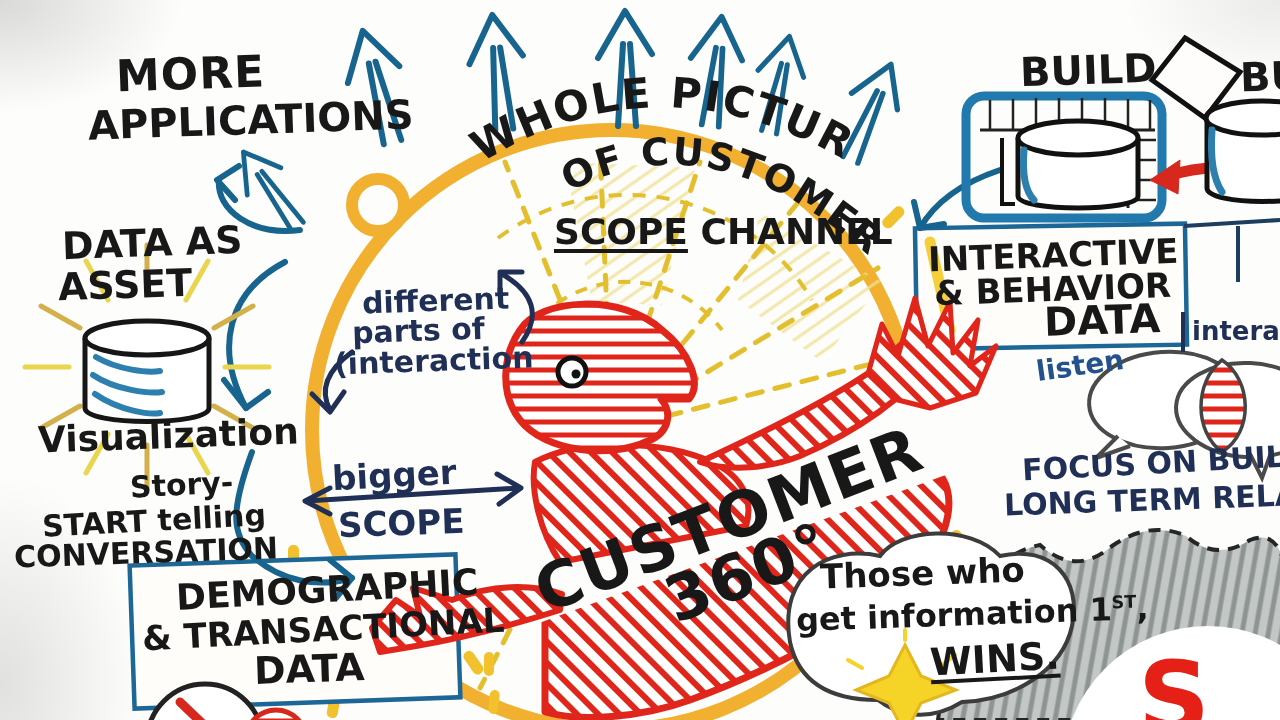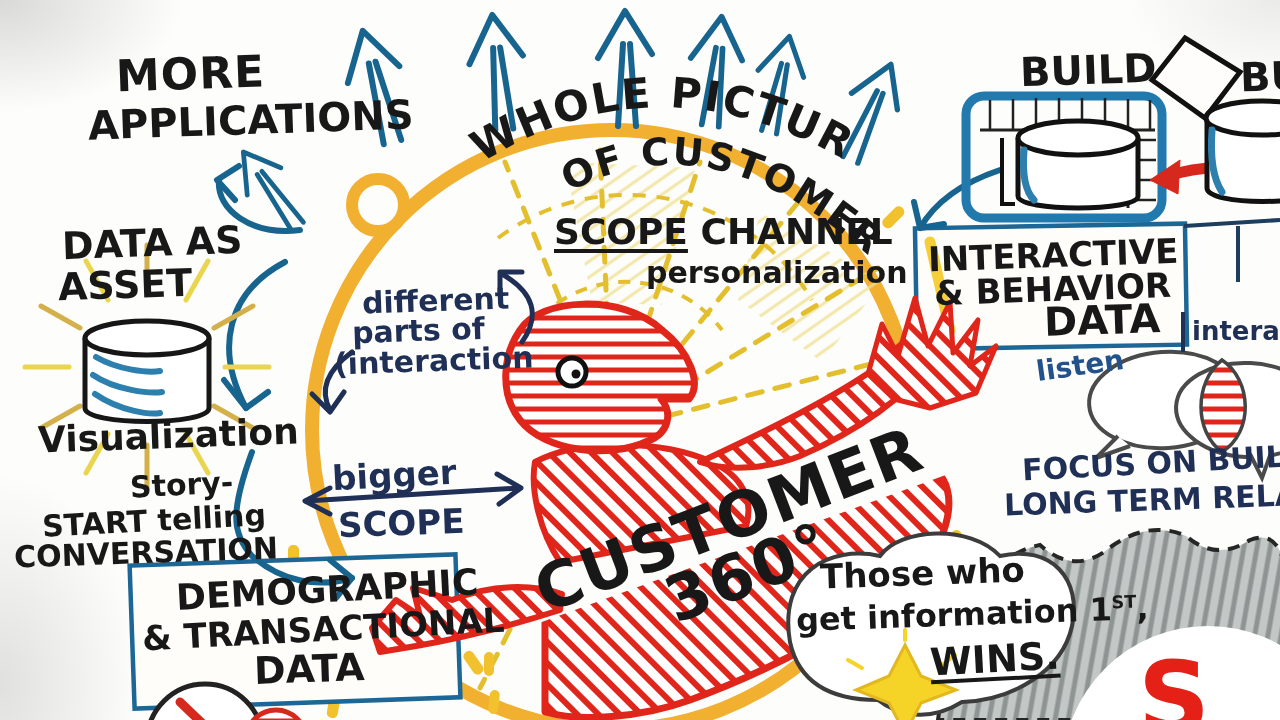--- a/index.html
+++ b/index.html
@@ -253,21 +253,20 @@
   <div class="t sz40 rot-2" style="left:88px;top:100px;">APPLICATIONS</div>
 
   <div class="t sz38 rot-2" style="left:62px;top:224px;">DATA AS</div>
   <div class="t sz38 rot-2" style="left:58px;top:266px;">ASSET</div>
   <div class="t sz36 rot-2" style="left:38px;top:418px;">Visualization</div>
   <div class="t sz30 rot-3" style="left:130px;top:470px;">Story-</div>
   <div class="t sz30 rot-3" style="left:42px;top:506px;">START telling</div>
   <div class="t sz30 rot-2" style="left:14px;top:538px;">CONVERSATION</div>
 
   <div class="t sz36" style="left:554px;top:214px;"><span class="u">SCOPE</span>&nbsp;<span>CHANNEL</span></div>
-  <div class="t sz30" style="left:646px;top:258px;">personalization</div>
 
   <div class="t sz30 navy rot-2" style="left:362px;top:286px;">different</div>
   <div class="t sz30 navy rot-2" style="left:352px;top:316px;">parts of</div>
   <div class="t sz30 navy rot-2" style="left:334px;top:346px;">(interaction</div>
 
   <div class="t sz34 navy rot-3" style="left:332px;top:458px;">bigger</div>
   <div class="t sz34 navy rot-2" style="left:338px;top:506px;">SCOPE</div>
 
   <div class="t" id="customer360" style="left:548px;top:560px;">
     <span>CUSTOMER</span>

